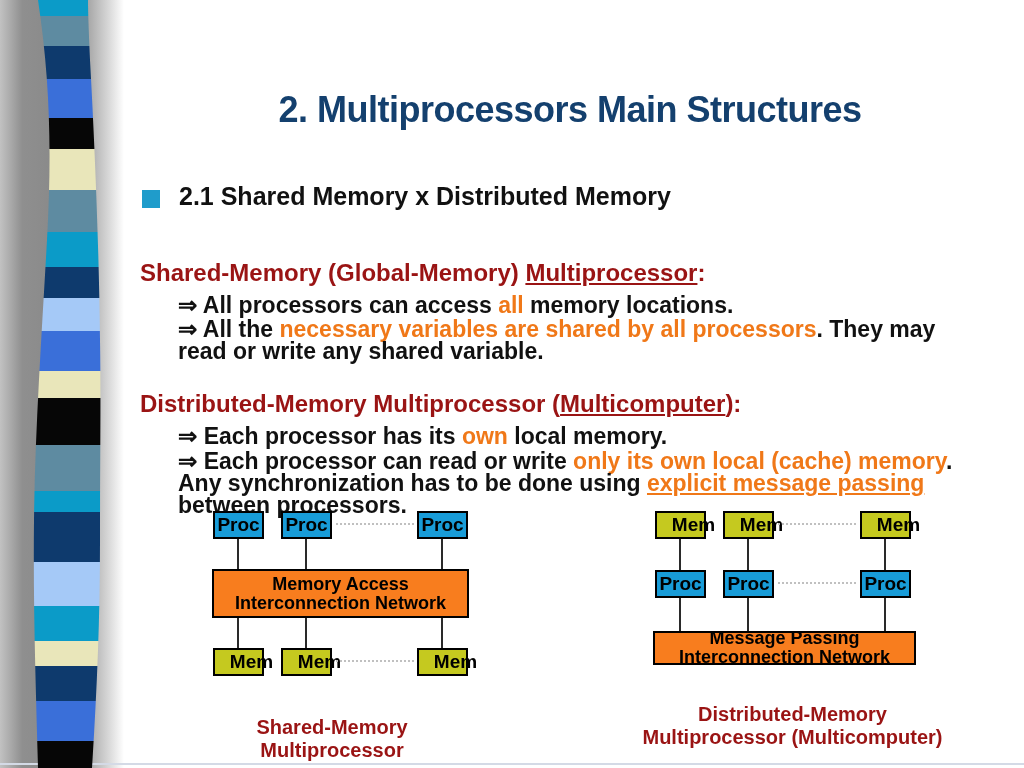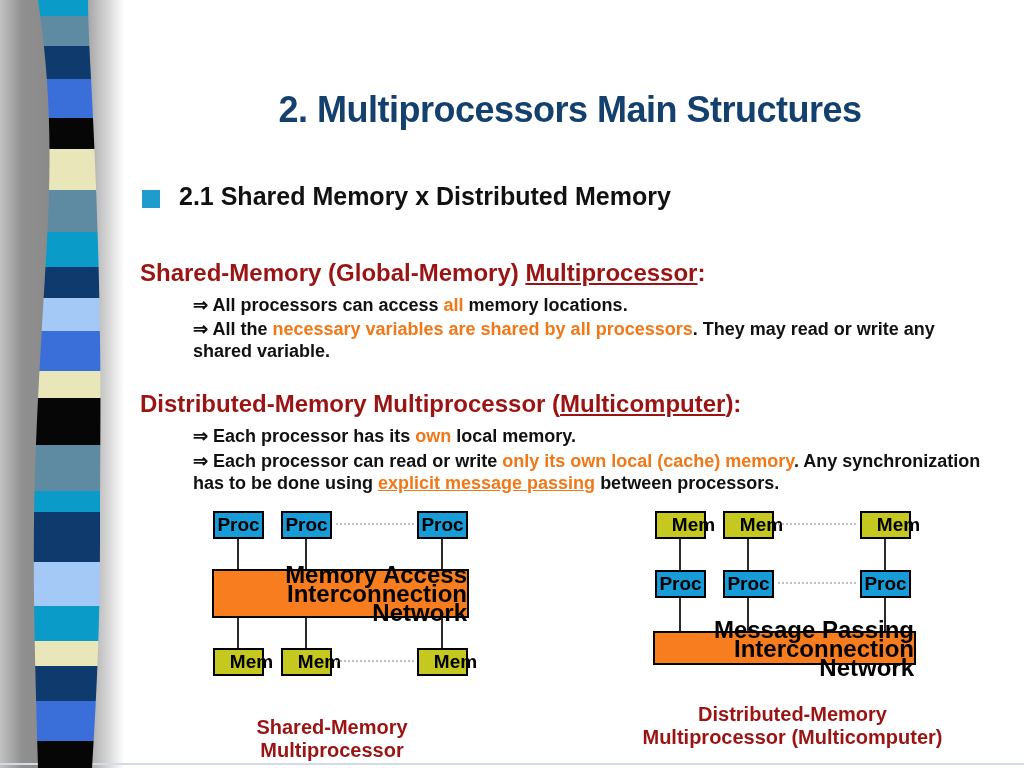--- a/index.html
+++ b/index.html
@@ -15,32 +15,32 @@
   .bottom-line{position:absolute;left:0;right:0;bottom:3px;height:2px;background:#d4dae6;z-index:1;}
 
   
   .abs{position:absolute;margin-top:23px;}
   .title{left:130px;top:66px;width:880px;text-align:center;
     font-size:36px;font-weight:bold;color:#14406E;letter-spacing:-0.5px;}
   .bullet-square{left:142px;top:167px;width:18px;height:18px;background:#1F9CCB;}
   .bullet-label{left:179px;top:159px;font-size:25px;font-weight:bold;color:#111;}
 
   .sec-heading{left:140px;font-size:24px;font-weight:bold;color:#9A1414;}
-  .sub{left:193px;font-size:18px;font-weight:bold;color:#111;line-height:22px;}
+  .sub{left:178px;font-size:23px;font-weight:bold;color:#111;line-height:22px;}
   .em{color:#F07818;}
   .u{text-decoration:underline;}
   .redlink{color:#9A1414;text-decoration:underline;}
 
   
   .dbox{position:absolute;box-sizing:border-box;border:2px solid #000;
     display:flex;align-items:center;justify-content:center;
     font-weight:bold;color:#000;font-size:19px;text-align:center;}
   .proc{background:#189CD8;width:51px;height:28px;}
   .mem{background:#C5C91F;width:51px;height:28px;padding-left:26px;}
-  .net{background:#F87D1E;font-size:24px;line-height:19px;text-align:right;}
+  .net{background:#F87D1E;font-size:18px;line-height:19px;text-align:center;}
   .vline{position:absolute;width:2px;background:#2a2a2a;}
   .dots{position:absolute;height:0;border-top:2px dotted #c0c0c0;}
   .caption{position:absolute;text-align:center;font-weight:bold;color:#9A1414;font-size:20px;line-height:23px;}
 </style>
 </head>
 <body>
 
 <div id="slide">
 
   <div class="ribbon-bg"></div>

